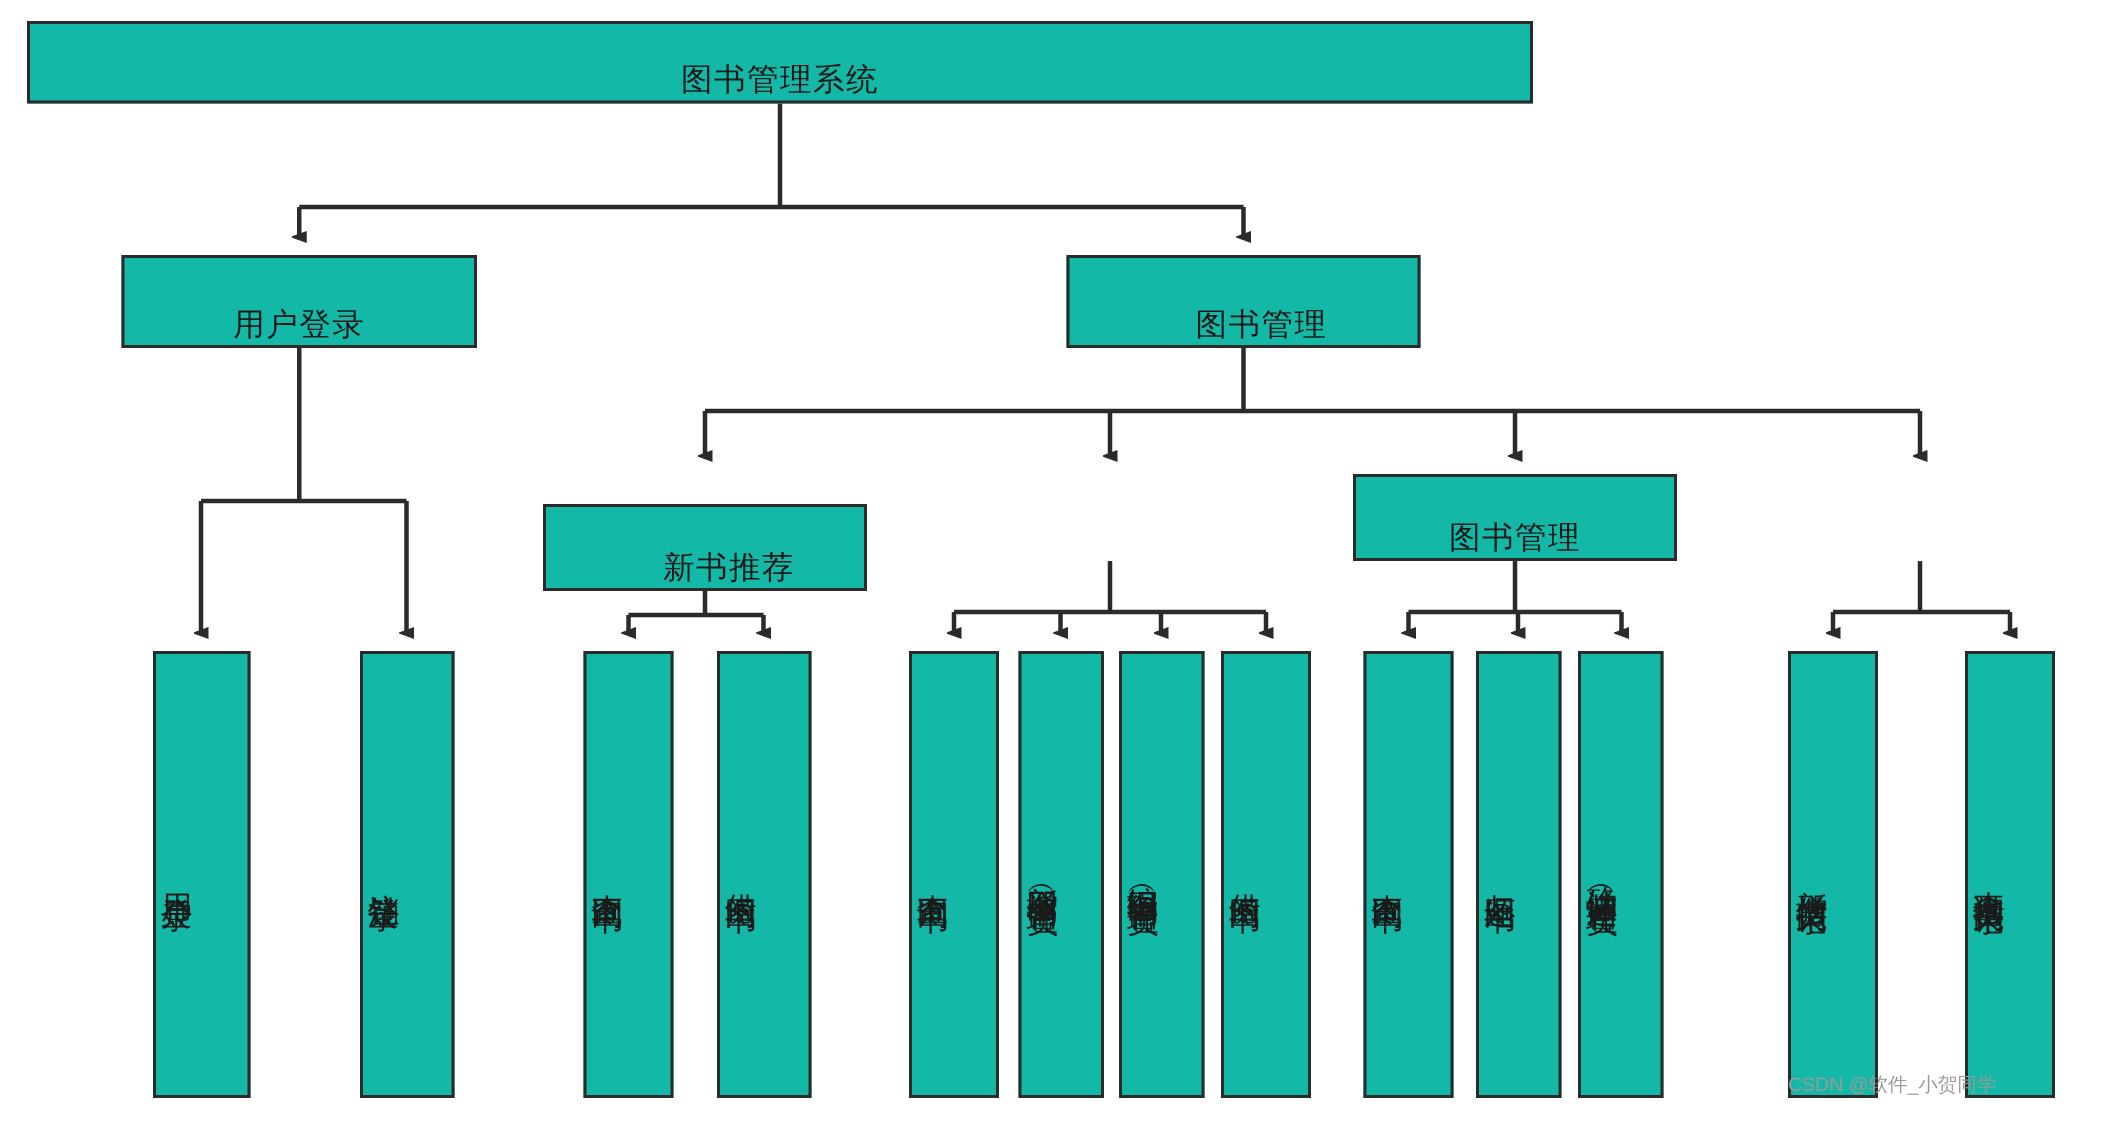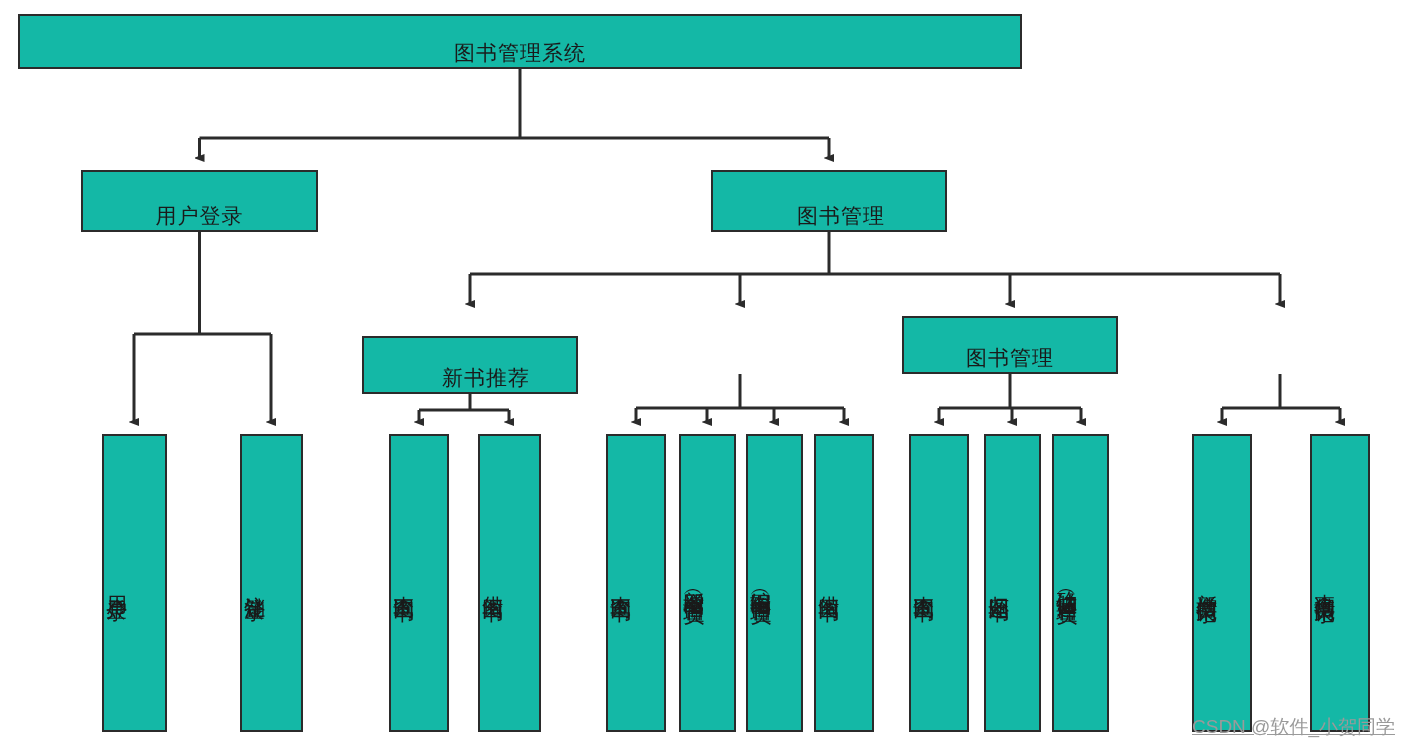--- a/index.html
+++ b/index.html
@@ -50,25 +50,24 @@
     padding: 6px 0;
     text-align: center;
   }
   .node.vertical .label {
     writing-mode: vertical-rl;
     text-orientation: upright;
     max-height: 100%;
   }
   .watermark {
     position: absolute;
-    font-size: 19px;
+    font-size: 13px;
     color: #9a9a9a;
     white-space: nowrap;
     z-index: 5;
-    text-decoration: underline;
   }
 </style>
 </head>
 <body>
 
 <div id="canvas">
 
   <svg id="edges" viewBox="0 0 1405 747" xmlns="http://www.w3.org/2000/svg">
     <defs>
       <marker id="arrow" markerWidth="10" markerHeight="10" refX="5" refY="5" orient="auto" markerUnits="userSpaceOnUse">

